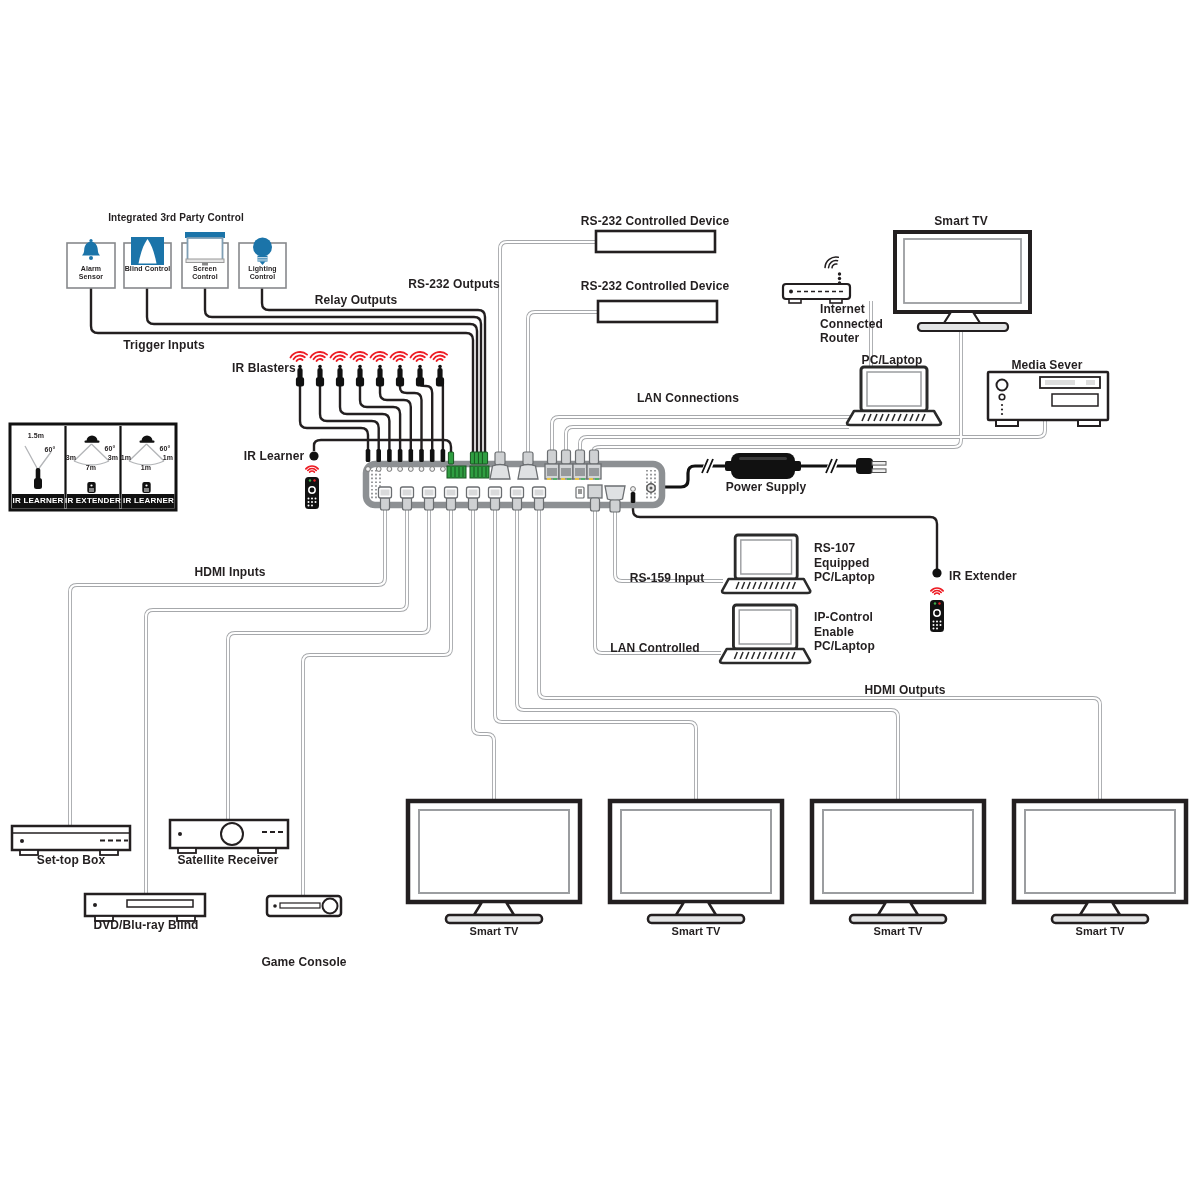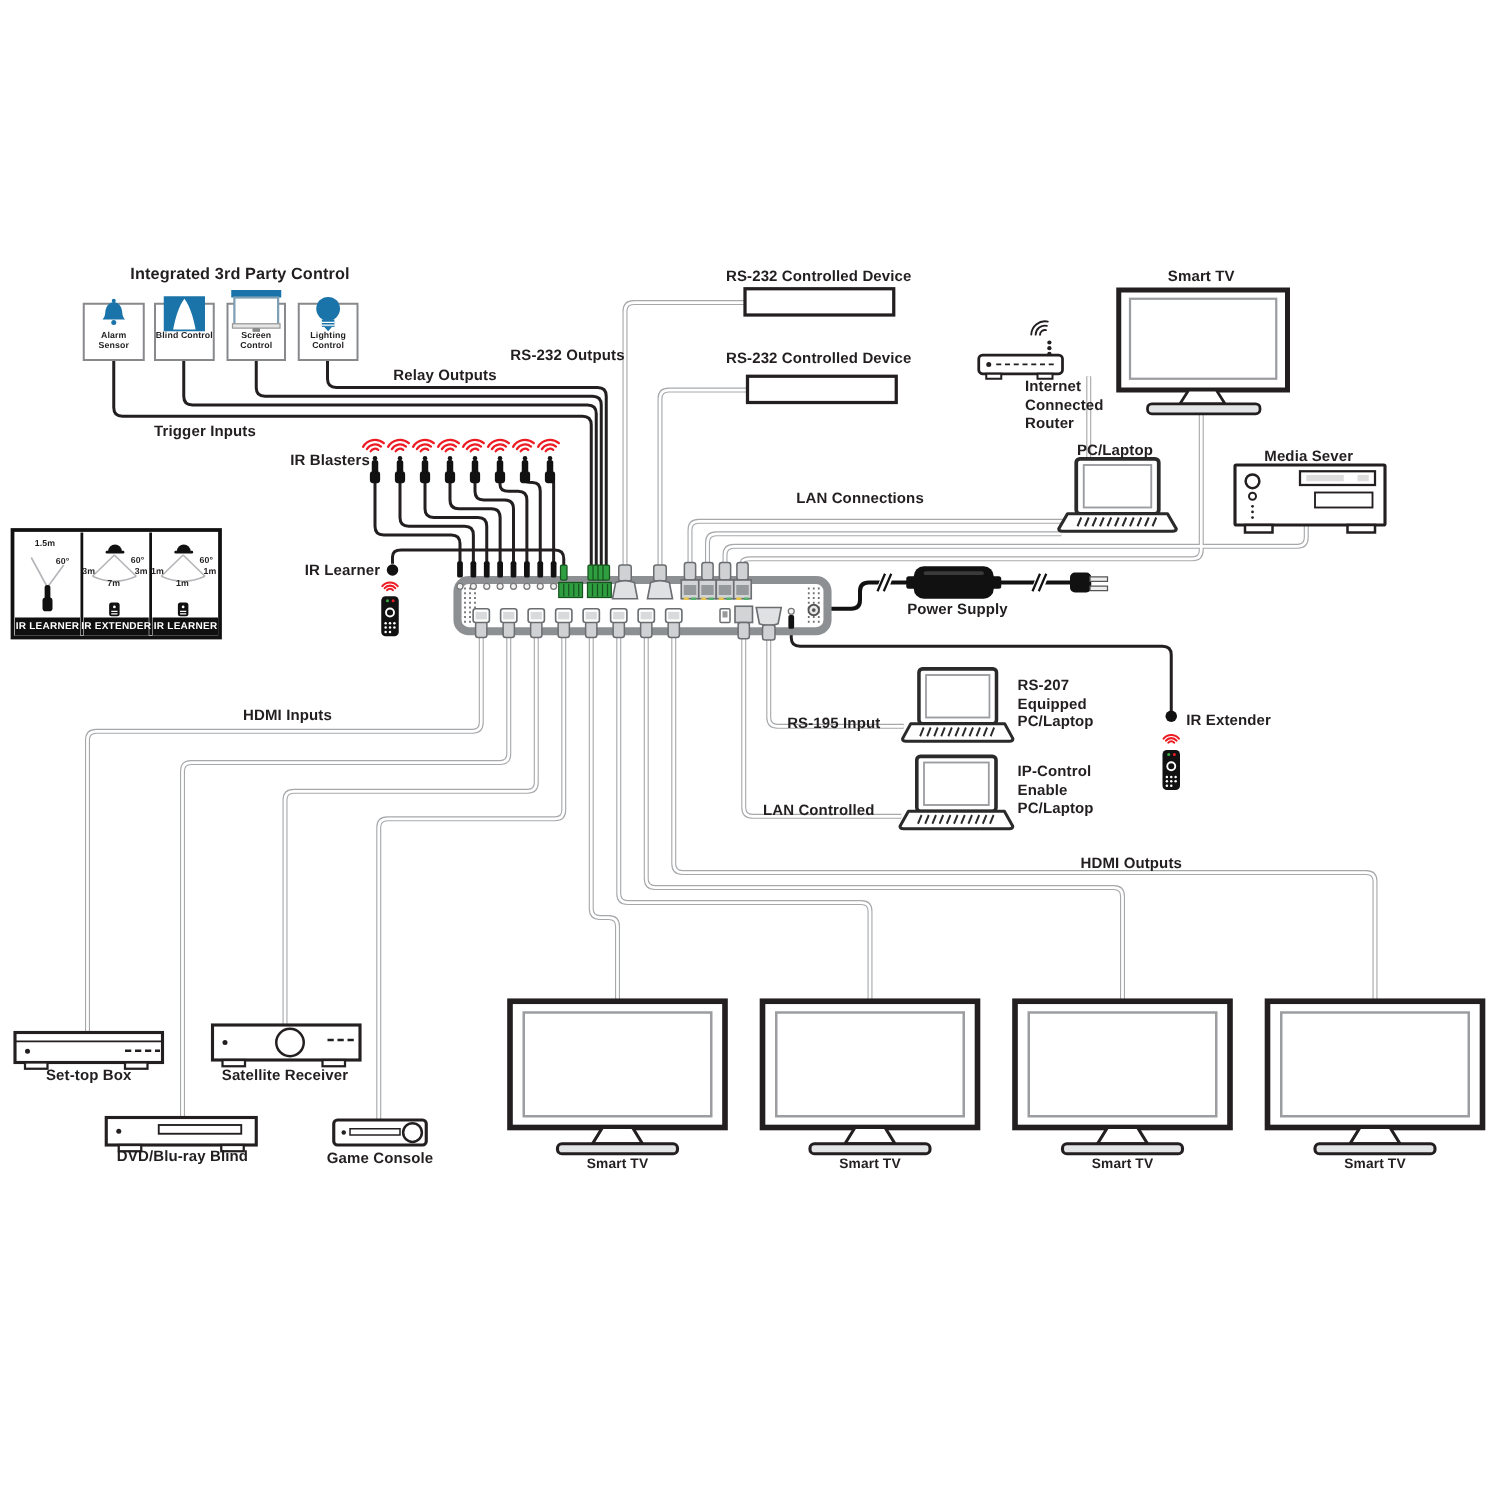--- a/index.html
+++ b/index.html
@@ -10,21 +10,21 @@
          font-family:"Liberation Sans",sans-serif;}
   #art{position:absolute;left:0;top:0;}
   .lbl{position:absolute;font-weight:700;color:var(--ink);font-size:12px;white-space:nowrap;
        line-height:1.12;letter-spacing:.1px;}
   .ctr{transform:translateX(-50%);}
   .pre{white-space:pre;line-height:14.5px;}
   .cap{font-size:7px;line-height:8px;white-space:normal;text-align:center;width:46px;
        transform:translateX(-50%);}
   .tiny{font-size:7px;transform:translateX(-50%);}
   .bar{font-size:8px;color:#fff;transform:translateX(-50%);letter-spacing:.2px;}
-  .h13{font-size:13px;margin-left:16px;}
+  .h13{font-size:10px;}
   .s11{font-size:11px;}
 </style>
 </head>
 <body>
 
 <div id="stage">
 
 <svg id="art" width="1200" height="1200" viewBox="0 0 1200 1200">
   <defs>
     <g id="tvset">
@@ -473,35 +473,35 @@
 <div class="lbl ctr" style="left:655px;top:280px">RS-232 Controlled Device</div>
 <div class="lbl pre" style="left:820px;top:302px">Internet
 Connected
 Router</div>
 <div class="lbl ctr" style="left:961px;top:215px">Smart TV</div>
 <div class="lbl ctr" style="left:892px;top:354px">PC/Laptop</div>
 <div class="lbl ctr" style="left:1047px;top:359px">Media Sever</div>
 <div class="lbl ctr" style="left:688px;top:392px">LAN Connections</div>
 <div class="lbl ctr" style="left:766px;top:481px">Power Supply</div>
 <div class="lbl ctr" style="left:230px;top:566px">HDMI Inputs</div>
-<div class="lbl ctr" style="left:667px;top:572px">RS-195 Input</div>
-<div class="lbl pre" style="left:814px;top:541px">RS-207
+<div class="lbl ctr" style="left:667px;top:572px">RS-159 Input</div>
+<div class="lbl pre" style="left:814px;top:541px">RS-107
 Equipped
 PC/Laptop</div>
 <div class="lbl ctr" style="left:655px;top:642px">LAN Controlled</div>
 <div class="lbl pre" style="left:814px;top:610px">IP-Control
 Enable
 PC/Laptop</div>
 <div class="lbl" style="left:949px;top:570px">IR Extender</div>
 <div class="lbl ctr" style="left:905px;top:684px">HDMI Outputs</div>
 
 <div class="lbl ctr" style="left:71px;top:854px">Set-top Box</div>
 <div class="lbl ctr" style="left:228px;top:854px">Satellite Receiver</div>
 <div class="lbl ctr" style="left:146px;top:919px">DVD/Blu-ray Blind</div>
-<div class="lbl ctr" style="left:304px;top:920px">Game Console</div>
+<div class="lbl ctr" style="left:304px;top:956px">Game Console</div>
 
 <div class="lbl ctr s11" style="left:494px;top:925px">Smart TV</div>
 <div class="lbl ctr s11" style="left:696px;top:925px">Smart TV</div>
 <div class="lbl ctr s11" style="left:898px;top:925px">Smart TV</div>
 <div class="lbl ctr s11" style="left:1100px;top:925px">Smart TV</div>
 
 <div class="lbl tiny" style="left:36px;top:432px">1.5m</div>
 <div class="lbl tiny" style="left:50px;top:446px">60°</div>
 <div class="lbl tiny" style="left:110px;top:445px">60°</div>
 <div class="lbl tiny" style="left:71px;top:454px">3m</div>

